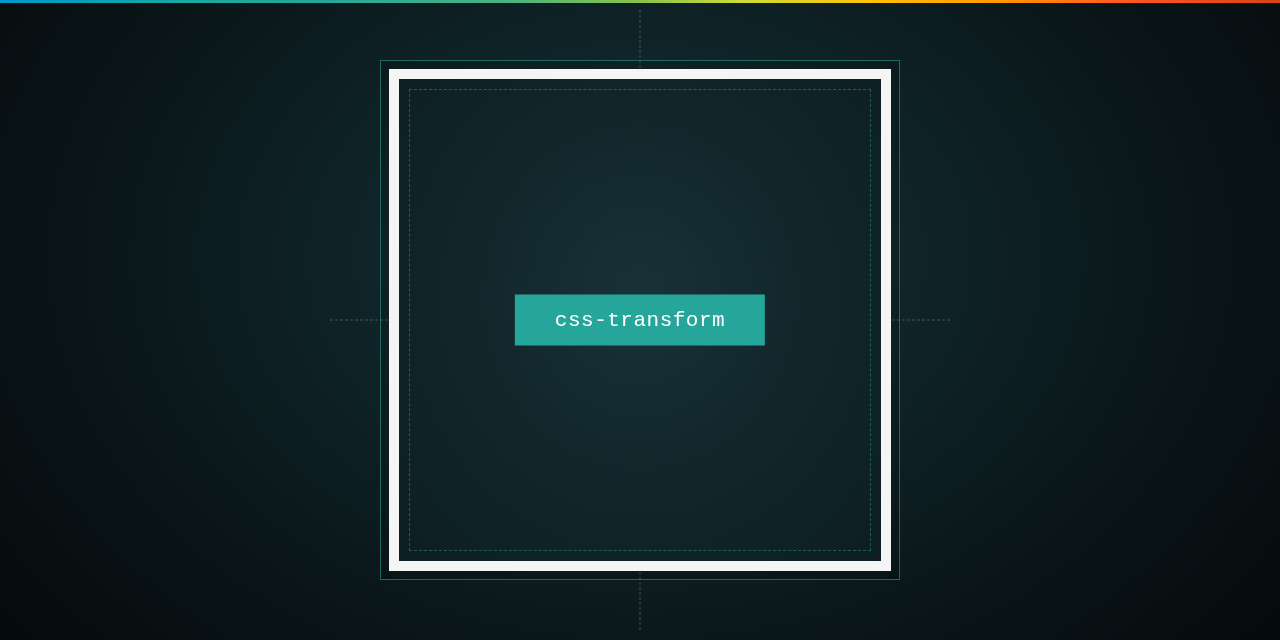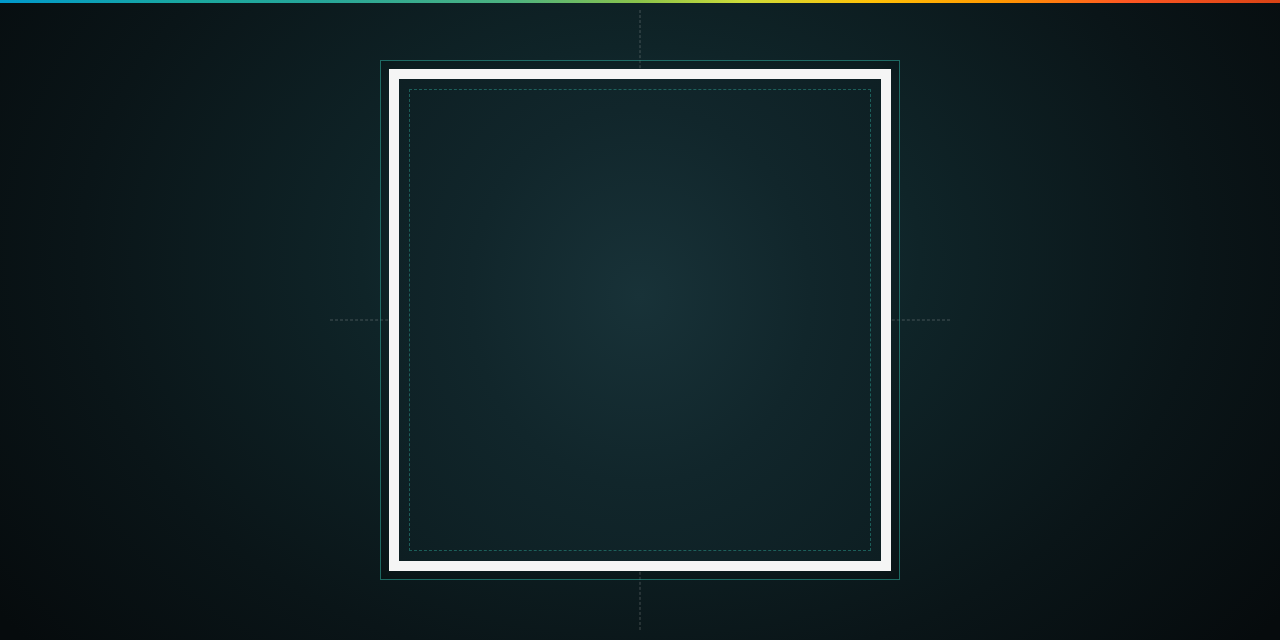--- a/index.html
+++ b/index.html
@@ -121,14 +121,17 @@
 
   <div class="crosshair-h"></div>
   <div class="crosshair-v"></div>
 
   <div class="outer-box">
     <div class="white-frame">
       <div class="inner-dashed"></div>
     </div>
   </div>
 
+  <div class="badge">
+    <span>css-transform</span>
+  </div>
 
 </div>
 
 </body></html>

